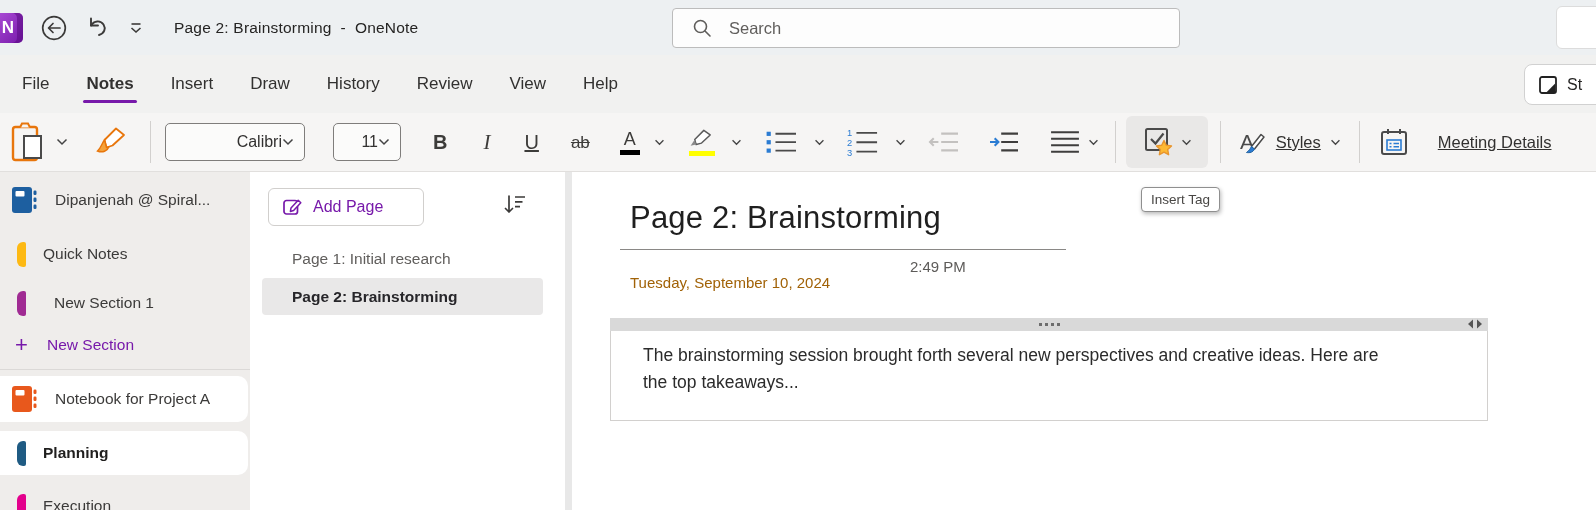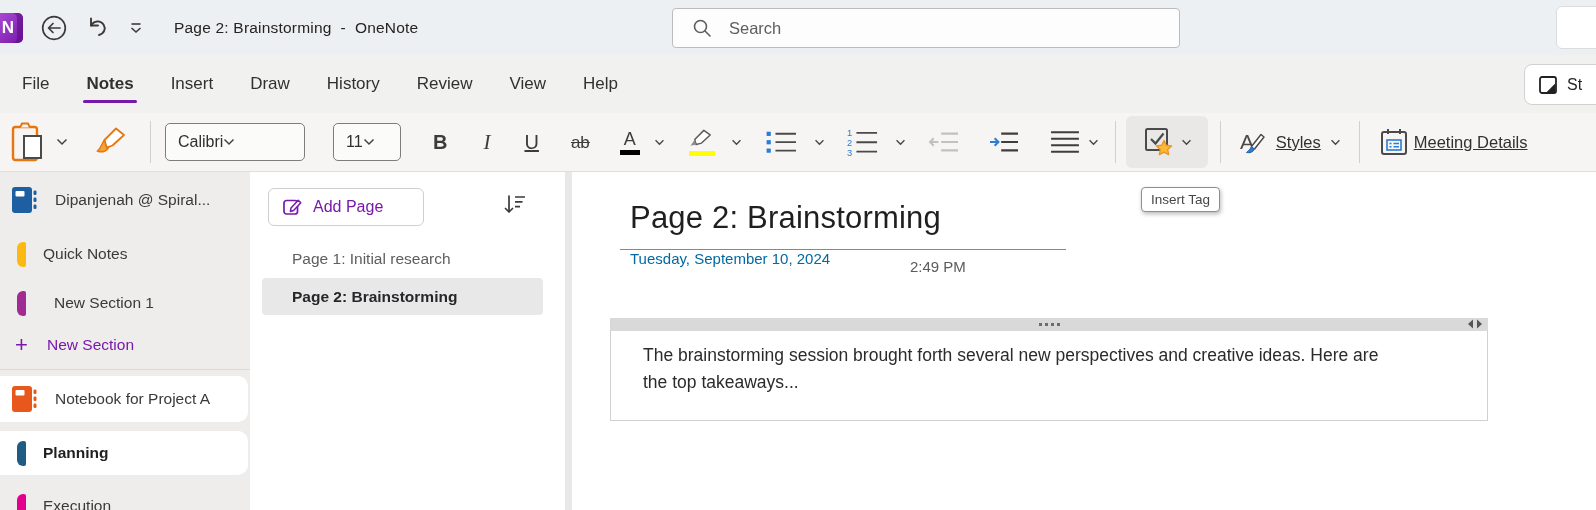--- a/index.html
+++ b/index.html
@@ -32,21 +32,21 @@
     border-radius:2px; background:var(--accent); }
   .clip-btn { position:absolute; left:1524px; top:9px; width:90px; height:41px; background:#fff;
     border:1px solid #d1d1d1; border-radius:8px; display:flex; align-items:center; gap:8px; padding-left:12px;
     font-size:16px; color:#252423; }
 
   
   .ribbon { position:absolute; top:113px; left:0; right:0; height:59px; background:#f6f5f4;
     border-bottom:1px solid #e1dfdd; display:flex; align-items:center; padding-left:10px; }
   .rb-div { width:1px; height:42px; background:#d2d0ce; }
   .combo { height:38px; border:1px solid #7f7d7b; border-radius:5px; background:#fbfbfa;
-    display:flex; align-items:center; justify-content:flex-start; padding:0 10px 0 12px; font-size:16px; color:#323130; cursor:pointer; }
+    display:flex; align-items:center; justify-content:flex-end; padding:0 10px 0 12px; font-size:16px; color:#323130; cursor:pointer; }
   .glyph { font-size:20px; color:#3c3b39; cursor:pointer; line-height:1; }
   .glyph.b { font-weight:800; }
   .glyph.i { font-family:"Liberation Serif", serif; font-style:italic; font-size:21px; }
   .glyph.u { text-decoration:underline; }
   .glyph.ab { font-size:17px; text-decoration:line-through; }
   .stack { display:flex; flex-direction:column; align-items:center; cursor:pointer; }
   .bar { width:20px; height:5px; margin-top:2px; }
   .tagbtn { width:82px; height:52px; border-radius:6px; background:#e9e8e7; display:flex; align-items:center;
     justify-content:center; gap:6px; cursor:pointer; }
   .rb-label { font-size:16.5px; color:#323130;text-decoration:underline; }
@@ -77,21 +77,21 @@
     font-size:16px; color:var(--accent); cursor:pointer; }
   .sort-btn { position:absolute; left:252px; top:20px; cursor:pointer; }
   .page-list { position:absolute; top:72px; left:0; right:0; }
   .page-item { height:30px; line-height:30px; padding-left:42px; font-size:15.5px; color:#605e5c; cursor:pointer; }
   .page-item.active { margin:4px 22px 0 12px; height:37px; line-height:37px; padding-left:30px;
     background:#e9e8e8; border-radius:4px; font-weight:700; color:#27262a; }
 
   
   .page-title { position:absolute; left:58px; top:28px; font-size:31px; font-weight:300; color:#1f1f1f; letter-spacing:.2px; }
   .title-rule { position:absolute; left:48px; top:77px; width:446px; height:1px; background:#8a8886; }
-  .pg-date { position:absolute; left:58px; top:78px; font-size:15px; color:#0369a1; }
+  .pg-date { position:absolute; left:58px; top:102px; font-size:15px; color:#a16207; }
   .pg-time { position:absolute; left:338px; top:86px; font-size:15px; color:#5d5b59; }
   .note { position:absolute; left:38px; top:146px; width:878px; }
   .note-bar { height:13px; background:#d9d9d9; position:relative; display:flex; align-items:center; justify-content:center; gap:3px; cursor:grab; }
   .note-bar .dot { width:3px; height:3px; background:#6d6d6d; }
   .note-resize { position:absolute; right:5px; top:1px; display:flex; gap:2px; cursor:ew-resize; }
   .note-body { background:#fff; border:1px solid #d2d0ce; border-top:none; min-height:80px;
     padding:11px 32px 24px; font-size:17.5px; line-height:27px; color:#2b2b2b; }
 </style>
 </head>
 <body>
@@ -269,21 +269,21 @@
       <text x="3" y="22" font-size="21" fill="#4a4a4a">A</text>
       <path d="M14.5 19.5 L24 7.5 L27 10 L17.5 22" fill="#fff" stroke="#4a4a4a" stroke-width="1.5" stroke-linejoin="round"></path>
       <path d="M14.5 19.5 L17.5 22 C16 25.5 12.5 26 9.5 25.5 C12 23.8 13 22 14.5 19.5 Z" fill="#2b7cd3" stroke="#1e5f9e" stroke-width="1"></path>
     </svg>
     <span class="rb-label">Styles</span>
     <svg width="11" height="7" viewBox="0 0 12 8" fill="none" stroke="#444" stroke-width="1.5">
         <path d="M1.5 1.5 L6 6 L10.5 1.5"></path>
       </svg>
   </div>
   <div class="rb-div" style="margin-left:18px"></div>
-  <div class="grp" style="margin-left:18px; gap:4px">
+  <div class="grp" style="margin-left:18px; gap:28px">
     <svg width="32" height="32" viewBox="0 0 32 32">
       <rect x="4" y="6" width="24" height="22" rx="2" fill="none" stroke="#4a4a4a" stroke-width="2"></rect>
       <path d="M10 3 V8 M22 3 V8" stroke="#4a4a4a" stroke-width="2"></path>
       <rect x="9" y="14" width="14" height="10" fill="none" stroke="#2b7cd3" stroke-width="1.6"></rect>
       <path d="M11.5 17.5 h2 M15.5 17.5 h5.5 M11.5 20.8 h2 M15.5 20.8 h5.5" stroke="#2b7cd3" stroke-width="1.5"></path>
     </svg>
     <span class="rb-label">Meeting Details</span>
   </div>
 </div>
 

